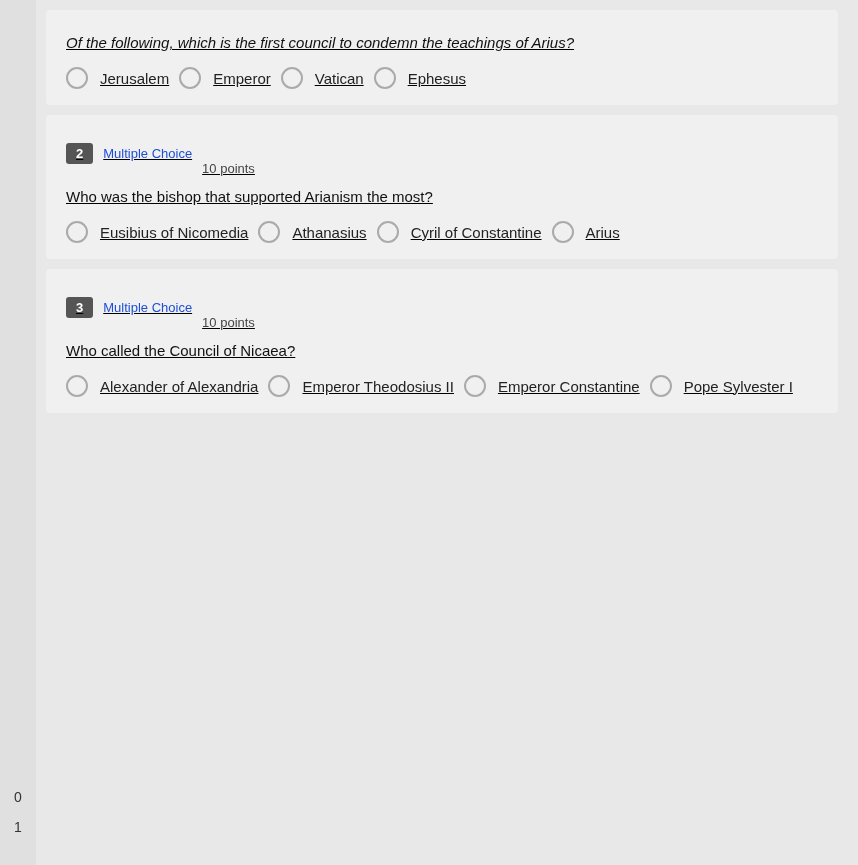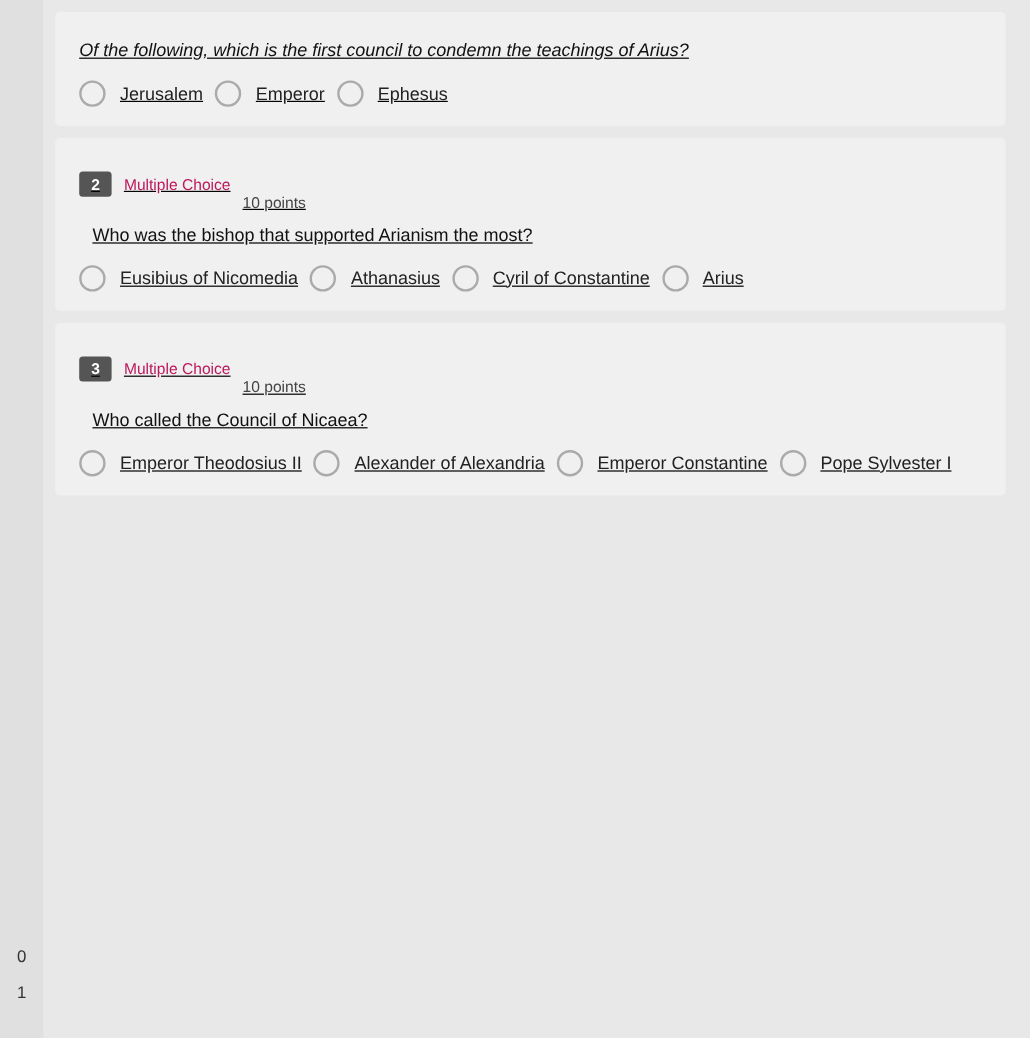--- a/index.html
+++ b/index.html
@@ -75,37 +75,36 @@
       color: white;
       font-size: 13px;
       font-weight: bold;
       padding: 3px 10px;
       border-radius: 3px;
       display: inline-block;
     }
 
     .question-type-label {
       font-size: 13px;
-      color: #be185d;
+      color: #1d4ed8;
       font-weight: normal;
     }
 
     .question-points-label {
       font-size: 13px;
       color: #444;
       margin-top: 30px;
     }
 
     .question-text {
       font-size: 15px;
       color: #111;
       margin-bottom: 14px;
       font-weight: 500;
       line-height: 1.4;
-      margin-left: 11px;
     }
 
     .options-list {
       list-style: none;
       display: flex;
       flex-direction: row;
       gap: 10px;
     }
 
     .option-item {
@@ -154,20 +153,24 @@
         <li class="option-item">
           <span class="radio-circle"></span>
           <span>Jerusalem</span>
         </li>
         <li class="option-item">
           <span class="radio-circle"></span>
           <span>Emperor</span>
         </li>
         <li class="option-item">
           <span class="radio-circle"></span>
+          <span>Vatican</span>
+        </li>
+        <li class="option-item">
+          <span class="radio-circle"></span>
           <span>Ephesus</span>
         </li>
       </ul>
     </div>
 
     <div class="question-block">
       <div class="question-header">
         <span class="question-number-badge">2</span>
         <span class="question-type-label">Multiple Choice</span>
         <span class="question-points-label">10 points</span>
@@ -196,25 +199,25 @@
     <div class="question-block">
       <div class="question-header">
         <span class="question-number-badge">3</span>
         <span class="question-type-label">Multiple Choice</span>
         <span class="question-points-label">10 points</span>
       </div>
       <p class="question-text">Who called the Council of Nicaea?</p>
       <ul class="options-list">
         <li class="option-item">
           <span class="radio-circle"></span>
+          <span>Alexander of Alexandria</span>
+        </li>
+        <li class="option-item">
+          <span class="radio-circle"></span>
           <span>Emperor Theodosius II</span>
-        </li>
-        <li class="option-item">
-          <span class="radio-circle"></span>
-          <span>Alexander of Alexandria</span>
         </li>
         <li class="option-item">
           <span class="radio-circle"></span>
           <span>Emperor Constantine</span>
         </li>
         <li class="option-item">
           <span class="radio-circle"></span>
           <span>Pope Sylvester I</span>
         </li>
       </ul>

